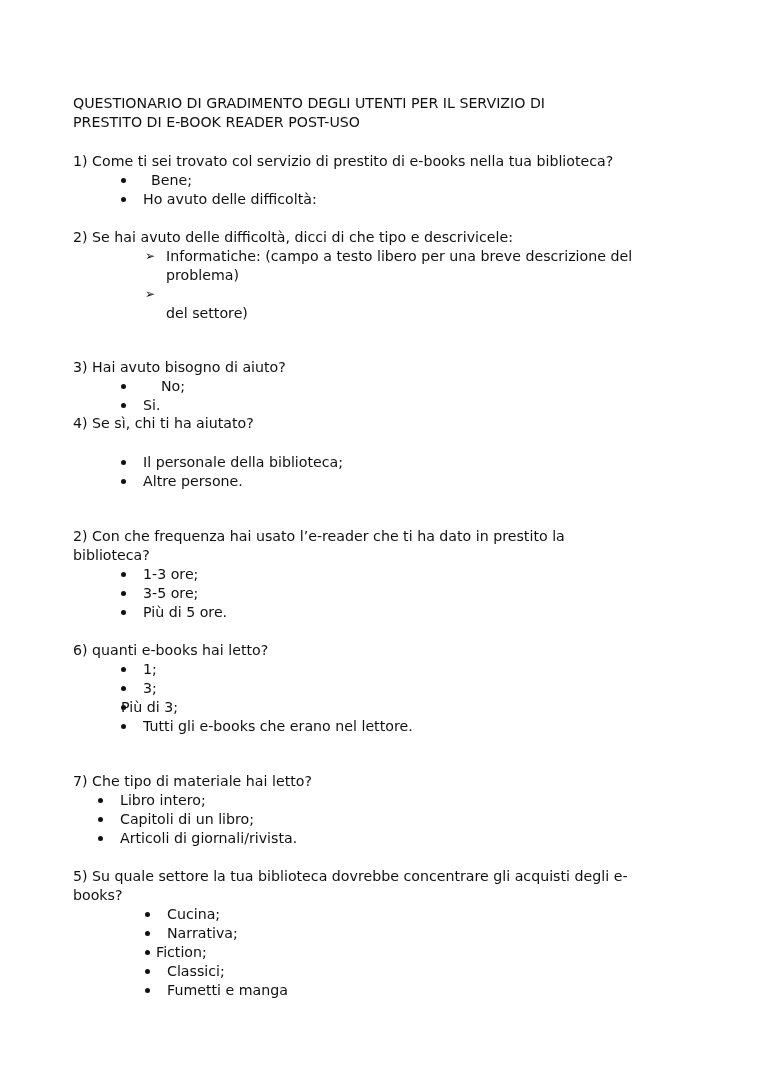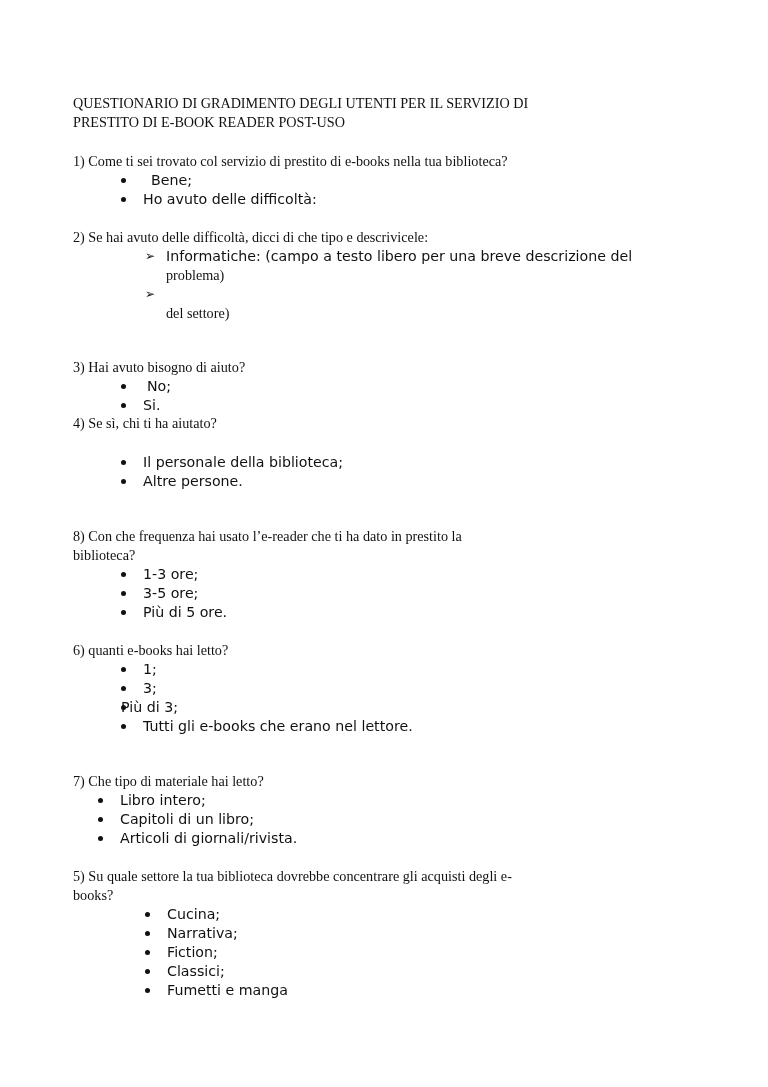--- a/index.html
+++ b/index.html
@@ -1,19 +1,19 @@
 <!DOCTYPE html>
 <html><head>
   <meta charset="utf-8">
   <style>
     html, body { margin: 0; padding: 0; background: #ffffff; }
     body { width: 768px; height: 1087px; position: relative; overflow: hidden;
       font-family: "DejaVu Sans", sans-serif; font-size: 14.2px; color: #111; }
     .page { position: absolute; left: 73px; top: 94px; width: 620px; }
-    .line { position: absolute; white-space: nowrap; line-height: 19px; font-family: Liberation Serif, serif; }
+    .line { position: absolute; white-space: nowrap; line-height: 19px; }
     .bullet { position: absolute; white-space: nowrap; line-height: 19px; }
     .dot { display: inline-block; width: 5px; height: 5px; background: #111; border-radius: 50%; position: absolute; top: 7px; }
     .arrow { position: absolute; top: 0; font-size: 12px; }
   </style>
 </head>
 <body>
 
 <div class="page">
 
   <div class="line" style="left:0;top:0">QUESTIONARIO DI GRADIMENTO DEGLI UTENTI PER IL SERVIZIO DI</div>
@@ -23,44 +23,44 @@
   <div class="bullet" style="left:48px;top:77px"><span class="dot"></span><span style="margin-left:30px">Bene;</span></div>
   <div class="bullet" style="left:48px;top:96px"><span class="dot"></span><span style="margin-left:22px">Ho avuto delle difficoltà:</span></div>
 
   <div class="line" style="left:0;top:134px">2) Se hai avuto delle difficoltà, dicci di che tipo e descrivicele:</div>
   <div class="bullet" style="left:72px;top:153px"><span class="arrow">➢</span><span style="margin-left:21px">Informatiche: (campo a testo libero per una breve descrizione del</span></div>
   <div class="line" style="left:93px;top:172px">problema)</div>
   <div class="bullet" style="left:72px;top:191px"><span class="arrow">➢</span></div>
   <div class="line" style="left:93px;top:210px">del settore)</div>
 
   <div class="line" style="left:0;top:264px">3) Hai avuto bisogno di aiuto?</div>
-  <div class="bullet" style="left:48px;top:283px"><span class="dot"></span><span style="margin-left:26px">No;</span></div>
+  <div class="bullet" style="left:48px;top:283px"><span class="dot"></span><span style="margin-left:40px">No;</span></div>
   <div class="bullet" style="left:48px;top:302px"><span class="dot"></span><span style="margin-left:22px">Si.</span></div>
 
   <div class="line" style="left:0;top:320px">4) Se sì, chi ti ha aiutato?</div>
   <div class="bullet" style="left:48px;top:359px"><span class="dot"></span><span style="margin-left:22px">Il personale della biblioteca;</span></div>
   <div class="bullet" style="left:48px;top:378px"><span class="dot"></span><span style="margin-left:22px">Altre persone.</span></div>
 
-  <div class="line" style="left:0;top:433px">8) Con che frequenza hai usato l’e-reader che ti ha dato in prestito la</div>
+  <div class="line" style="left:0;top:433px">2) Con che frequenza hai usato l’e-reader che ti ha dato in prestito la</div>
   <div class="line" style="left:0;top:452px">biblioteca?</div>
   <div class="bullet" style="left:48px;top:471px"><span class="dot"></span><span style="margin-left:22px">1-3 ore;</span></div>
   <div class="bullet" style="left:48px;top:490px"><span class="dot"></span><span style="margin-left:22px">3-5 ore;</span></div>
   <div class="bullet" style="left:48px;top:509px"><span class="dot"></span><span style="margin-left:22px">Più di 5 ore.</span></div>
 
   <div class="line" style="left:0;top:547px">6) quanti e-books hai letto?</div>
   <div class="bullet" style="left:48px;top:566px"><span class="dot"></span><span style="margin-left:22px">1;</span></div>
   <div class="bullet" style="left:48px;top:585px"><span class="dot"></span><span style="margin-left:22px">3;</span></div>
   <div class="bullet" style="left:48px;top:604px"><span class="dot"></span><span style="">Più di 3;</span></div>
   <div class="bullet" style="left:48px;top:623px"><span class="dot"></span><span style="margin-left:22px">Tutti gli e-books che erano nel lettore.</span></div>
 
   <div class="line" style="left:0;top:678px">7)  Che tipo di materiale hai letto?</div>
   <div class="bullet" style="left:25px;top:697px"><span class="dot"></span><span style="margin-left:22px">Libro intero;</span></div>
   <div class="bullet" style="left:25px;top:716px"><span class="dot"></span><span style="margin-left:22px">Capitoli di un libro;</span></div>
   <div class="bullet" style="left:25px;top:735px"><span class="dot"></span><span style="margin-left:22px">Articoli di giornali/rivista.</span></div>
 
   <div class="line" style="left:0;top:773px">5) Su quale settore la tua biblioteca dovrebbe concentrare gli acquisti degli e-</div>
   <div class="line" style="left:0;top:792px">books?</div>
   <div class="bullet" style="left:72px;top:811px"><span class="dot"></span><span style="margin-left:22px">Cucina;</span></div>
   <div class="bullet" style="left:72px;top:830px"><span class="dot"></span><span style="margin-left:22px">Narrativa;</span></div>
-  <div class="bullet" style="left:72px;top:849px"><span class="dot"></span><span style="margin-left:22px">Fiction;</span></div>
+  <div class="bullet" style="left:72px;top:849px"><span class="dot"></span><span style="margin-left:11px">Fiction;</span></div>
   <div class="bullet" style="left:72px;top:868px"><span class="dot"></span><span style="margin-left:22px">Classici;</span></div>
   <div class="bullet" style="left:72px;top:887px"><span class="dot"></span><span style="margin-left:22px">Fumetti e manga</span></div>
 </div>
 
 </body></html>

